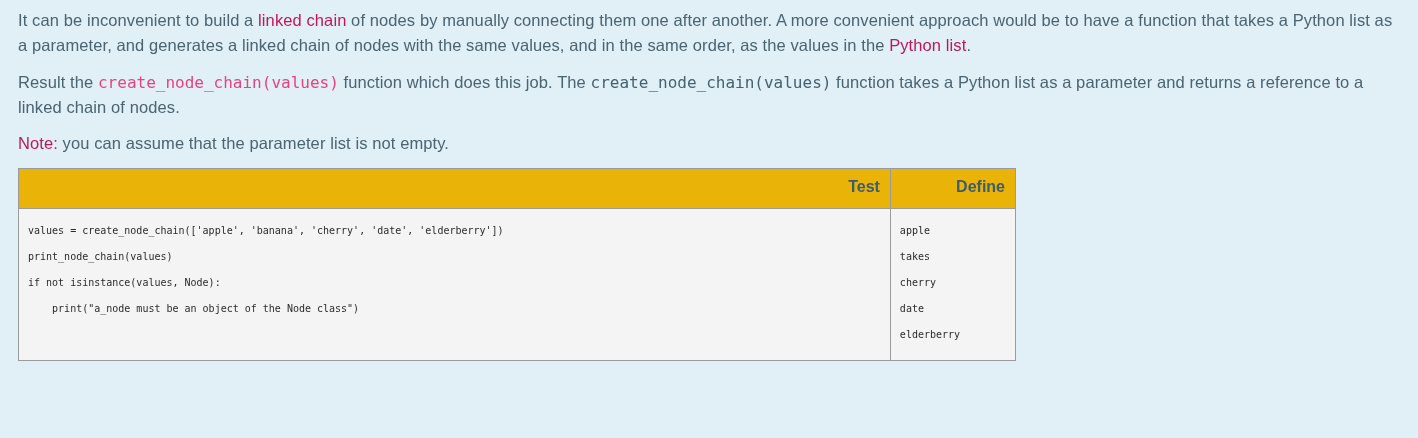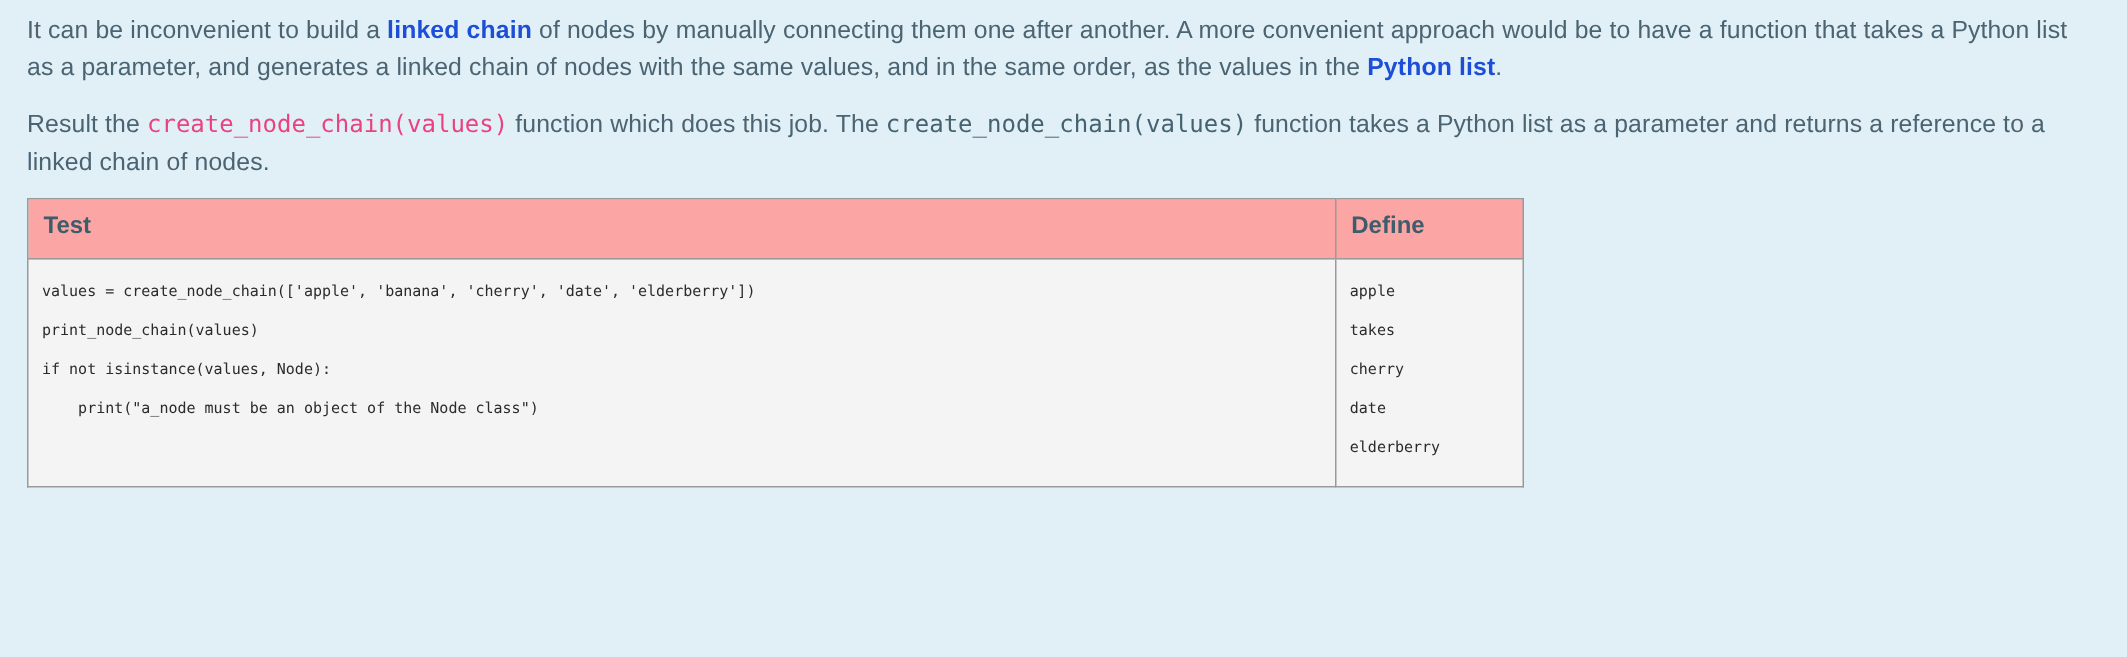--- a/index.html
+++ b/index.html
@@ -29,22 +29,22 @@
     line-height: 25px;
     color: #4a6472;
     letter-spacing: 0.1px;
   }
 
   p.para.tight {
     margin-bottom: 11px;
   }
 
   b, strong, .bold {
-    font-weight: bold;
-    color: #1d4ed8;
+    font-weight: normal;
+    color: #be185d;
   }
 
   code.inline {
     font-family: "DejaVu Sans Mono", "Liberation Mono", monospace;
     font-size: 16px;
     letter-spacing: 0px;
   }
   code.inline.pink { color: #e8437f; }
   code.inline.teal { color: #44626f; }
 
@@ -59,22 +59,22 @@
     border: 1px solid #9a9a9a;
     background: #f4f4f4;
   }
   table.example-table th,
   table.example-table td {
     border: 1px solid #9a9a9a;
     vertical-align: top;
     padding: 0;
   }
   table.example-table thead th {
-    background: #fca5a5;
-    text-align: left;
+    background: #eab308;
+    text-align: right;
     font-size: 16px;
     font-weight: bold;
     color: #3d5d6b;
     padding: 9px 10px 10px 10px;
     height: 20px;
   }
   table.example-table tbody td {
     background: #f4f4f4;
     padding: 9px 9px 12px 9px;
   }
@@ -96,20 +96,21 @@
 </style>
 </head>
 <body>
 
 <div class="page">
 
   <p class="para"><span>It can be inconvenient to build a </span><b class="bold">linked chain</b><span> of nodes by manually connecting them one after another.  A more convenient approach would be to have a function that takes a Python list as a parameter, and generates a linked chain of nodes with the same values, and in the same order, as the values in the </span><b class="bold">Python list</b><span>.</span></p>
 
   <p class="para tight"><span>Result the </span><code class="inline pink">create_node_chain(values)</code><span> function which does this job. The </span><code class="inline teal">create_node_chain(values)</code><span> function takes a Python list as a parameter and returns a reference to a linked chain of nodes.</span></p>
 
+  <p class="para note-line"><b class="bold">Note:</b><span> you can assume that the parameter list is not empty.</span></p>
 
 
   <table class="example-table">
     <colgroup>
       <col class="col-test">
       <col class="col-result">
     </colgroup>
     <thead>
       <tr>
         <th>Test</th>

